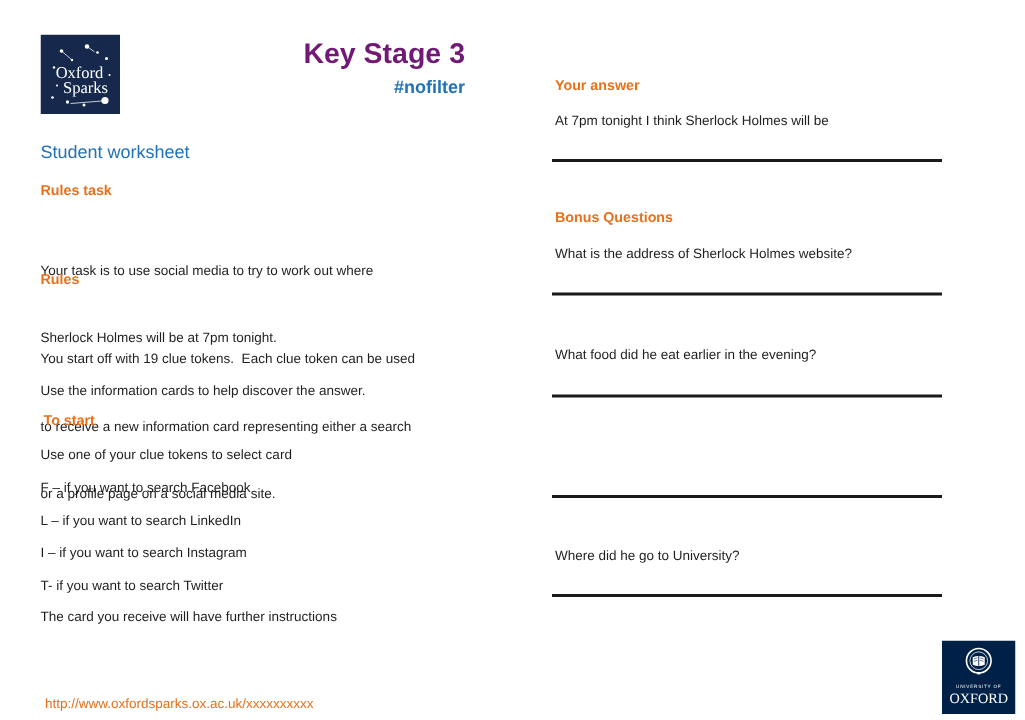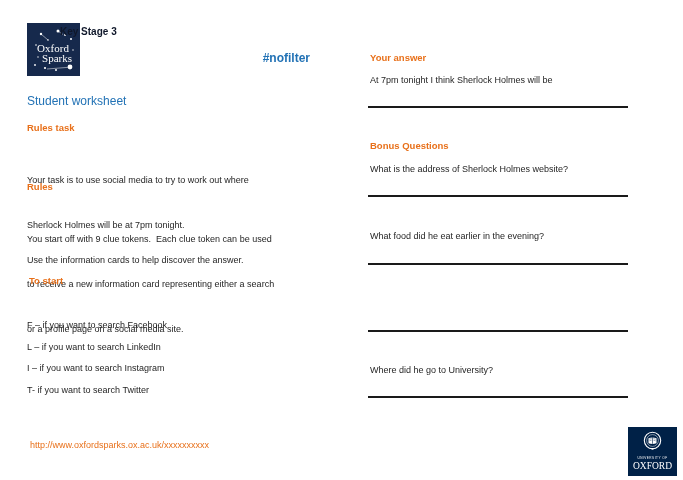--- a/index.html
+++ b/index.html
@@ -10,23 +10,23 @@
     height: 480px;
     background: #ffffff;
     font-family: "Liberation Sans", sans-serif;
     overflow: hidden;
   }
   .abs { position: absolute; }
 
   
   .doc-title {
     left: 60px; top: 26px; width: 250px;
-    text-align: left;
-    font-size: 10px; font-weight: bold;
-    color: #0f172a;
+    text-align: right;
+    font-size: 19px; font-weight: bold;
+    color: #701a75;
   }
   .doc-subtitle {
     left: 60px; top: 51px; width: 250px;
     text-align: right;
     font-size: 12px; font-weight: bold;
     color: #2272B5;
   }
   .worksheet-heading {
     left: 27px; top: 94px;
     font-size: 12px; font-weight: normal;
@@ -41,21 +41,21 @@
 
   
   .body-text {
     font-size: 9px;
     color: #1f1f1f;
     line-height: 15px;
     white-space: pre-wrap;
   }
 
   .url-text {
-    left: 30px; top: 440px;
+    left: 30px; top: 464px;
     font-size: 9px;
     color: #E8701A;
     text-decoration: none;
   }
 
   
   .answer-line {
     height: 2px;
     width: 260px;
     left: 368px;
@@ -105,31 +105,33 @@
   <div class="abs worksheet-heading">Student worksheet</div>
 
   <div class="abs h-orange left-col-text" style="top:122px">Rules task</div>
   <div class="abs body-text left-col-text" style="top:143px">
     <div>Your task is to use social media to try to work out where</div>
     <div>Sherlock Holmes will be at 7pm tonight.</div>
   </div>
 
   <div class="abs h-orange left-col-text" style="top:181px">Rules</div>
   <div class="abs body-text left-col-text" style="top:202px">
-    <div>You start off with 9 clue tokens.  Each clue token can be used</div>
+    <div>You start off with 19 clue tokens.  Each clue token can be used</div>
     <div>to receive a new information card representing either a search</div>
     <div>or a profile page on a social media site.</div>
   </div>
   <div class="abs body-text left-col-text" style="top:253px">Use the information cards to help discover the answer.</div>
 
   <div class="abs h-orange" style="left:29px; top:275px">To start</div>
+  <div class="abs body-text left-col-text" style="top:296px">Use one of your clue tokens to select card</div>
   <div class="abs body-text left-col-text" style="top:318px">F – if you want to search Facebook</div>
   <div class="abs body-text left-col-text" style="top:340px">L – if you want to search LinkedIn</div>
   <div class="abs body-text left-col-text" style="top:361px">I – if you want to search Instagram</div>
   <div class="abs body-text left-col-text" style="top:383px">T- if you want to search Twitter</div>
+  <div class="abs body-text left-col-text" style="top:404px">The card you receive will have further instructions</div>
 
   <a class="abs url-text" href="#">http://www.oxfordsparks.ox.ac.uk/xxxxxxxxxx</a>
 
   <div class="abs h-orange right-col-text" style="top:52px">Your answer</div>
   <div class="abs body-text right-col-text" style="top:73px">At 7pm tonight I think Sherlock Holmes will be</div>
   <div class="abs answer-line" style="top:106px"></div>
 
   <div class="abs h-orange right-col-text" style="top:140px">Bonus Questions</div>
 
   <div class="abs body-text right-col-text" style="top:162px">What is the address of Sherlock Holmes website?</div>

